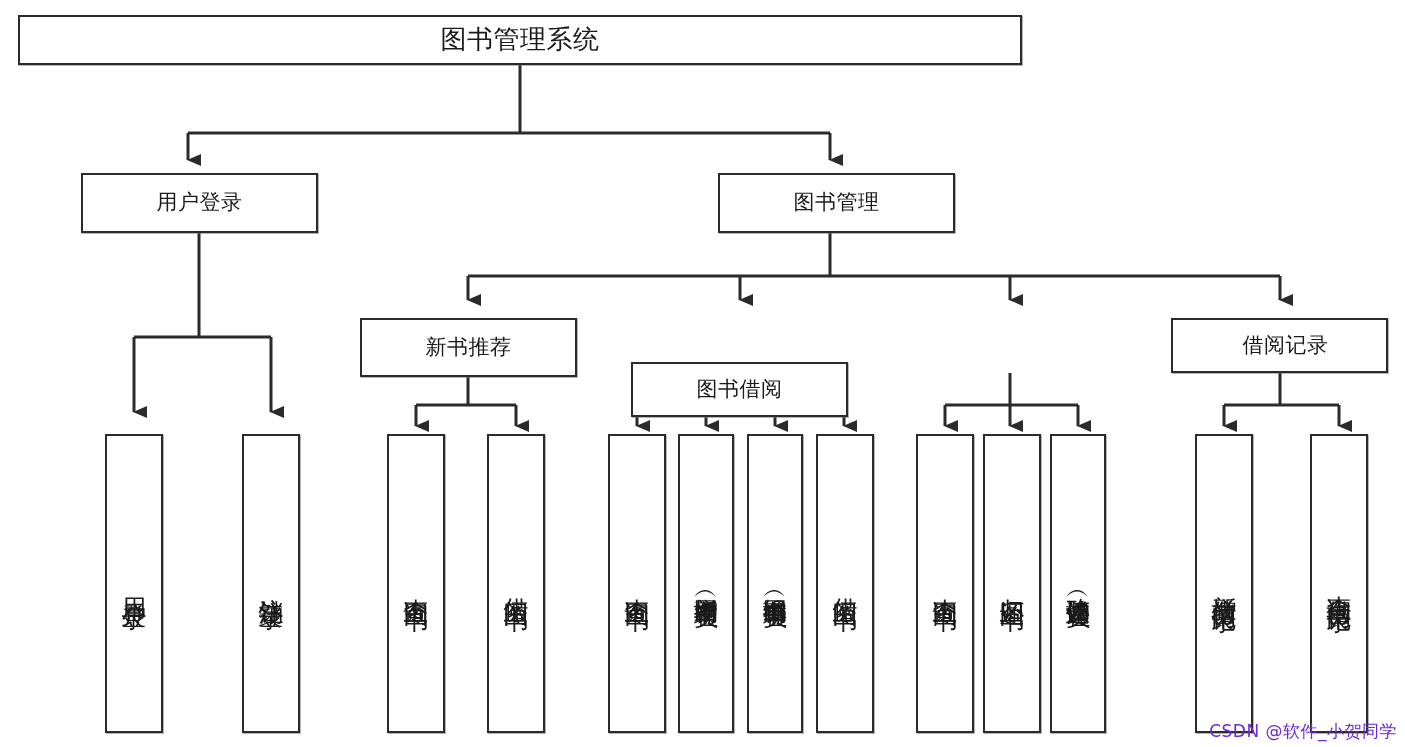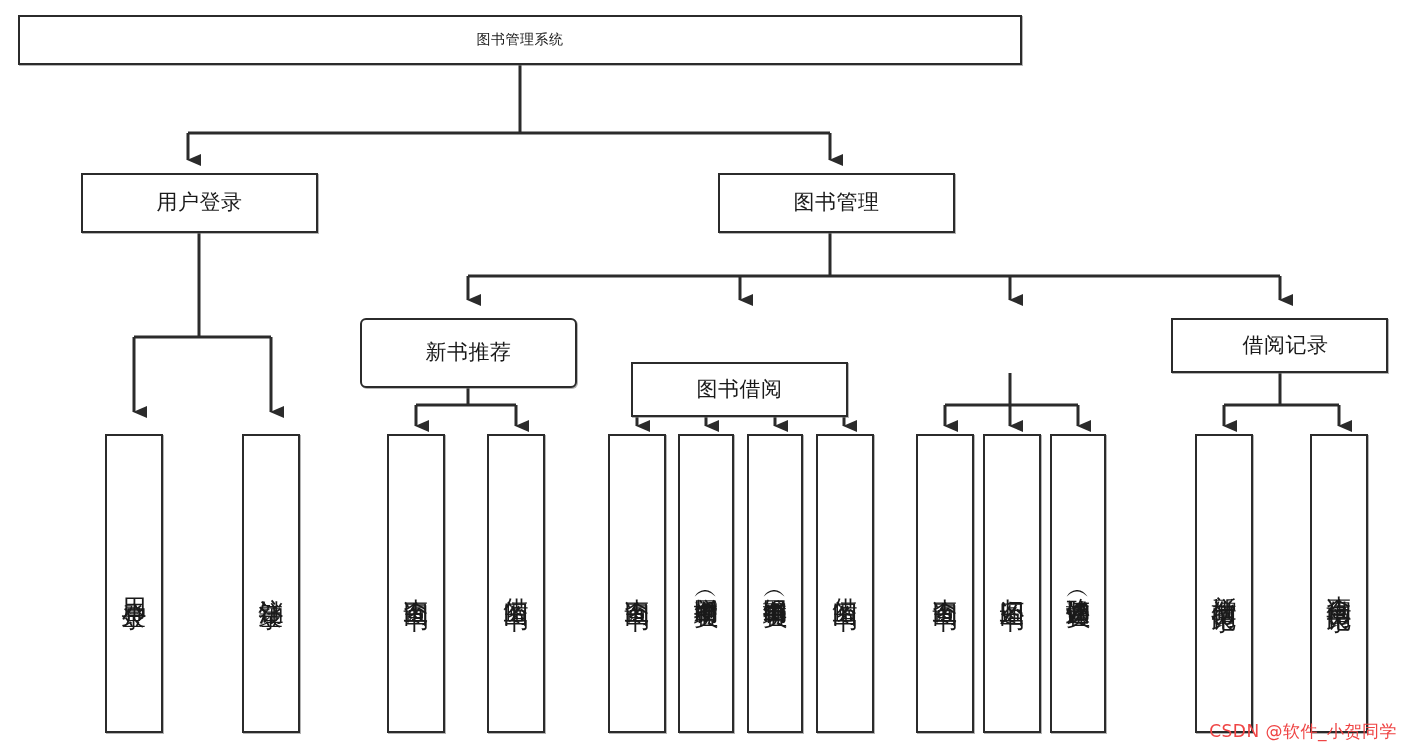--- a/index.html
+++ b/index.html
@@ -41,21 +41,21 @@
     display: block;
     text-align: center;
     line-height: 1.12;
     letter-spacing: 0.5px;
   }
   
   .node.horiz .lbl {
     font-size: 21px;
     white-space: nowrap;
   }
-  .node.root .lbl { font-size: 14px; }
+  .node.root .lbl { font-size: 26px; }
 
   
   .node.vert {
     align-items: center;
     justify-content: center;
     padding: 4px 0;
   }
   .node.vert .lbl {
     writing-mode: vertical-rl;
     text-orientation: upright;
@@ -66,21 +66,21 @@
   }
   .node.vert.small .lbl {
     font-size: 24px;
     letter-spacing: 1px;
   }
   .watermark {
     position: absolute;
     right: 8px;
     bottom: 4px;
     font-size: 17px;
-    color: #ef4444;
+    color: #6d28d9;
     white-space: nowrap;
     letter-spacing: 0.5px;
   }
 </style>
 </head>
 <body>
 
 <div id="diagram">
 
   <svg id="edges" viewBox="0 0 1405 747" width="1405" height="747" aria-hidden="true">
@@ -138,21 +138,21 @@
   </div>
 
   <div class="node horiz" style="left:81px; top:173px; width:237px; height:60px;">
     <span class="lbl">用户登录</span>
   </div>
 
   <div class="node horiz" style="left:711px; top:173px; width:237px; height:60px;margin-left:7px;">
     <span class="lbl">图书管理</span>
   </div>
 
-  <div class="node horiz" style="left:360px; top:318px; width:217px; height:70px;border-radius:6px;">
+  <div class="node horiz" style="left:360px; top:318px; width:217px; height:59px;">
     <span class="lbl">新书推荐</span>
   </div>
 
   <div class="node horiz" style="left:631px; top:318px; width:217px; height:55px;margin-top:44px;">
     <span class="lbl">图书借阅</span>
   </div>
 
 
   <div class="node horiz" style="left:1171px; top:318px; width:217px; height:55px;padding-left:12px;">
     <span class="lbl">借阅记录</span>

